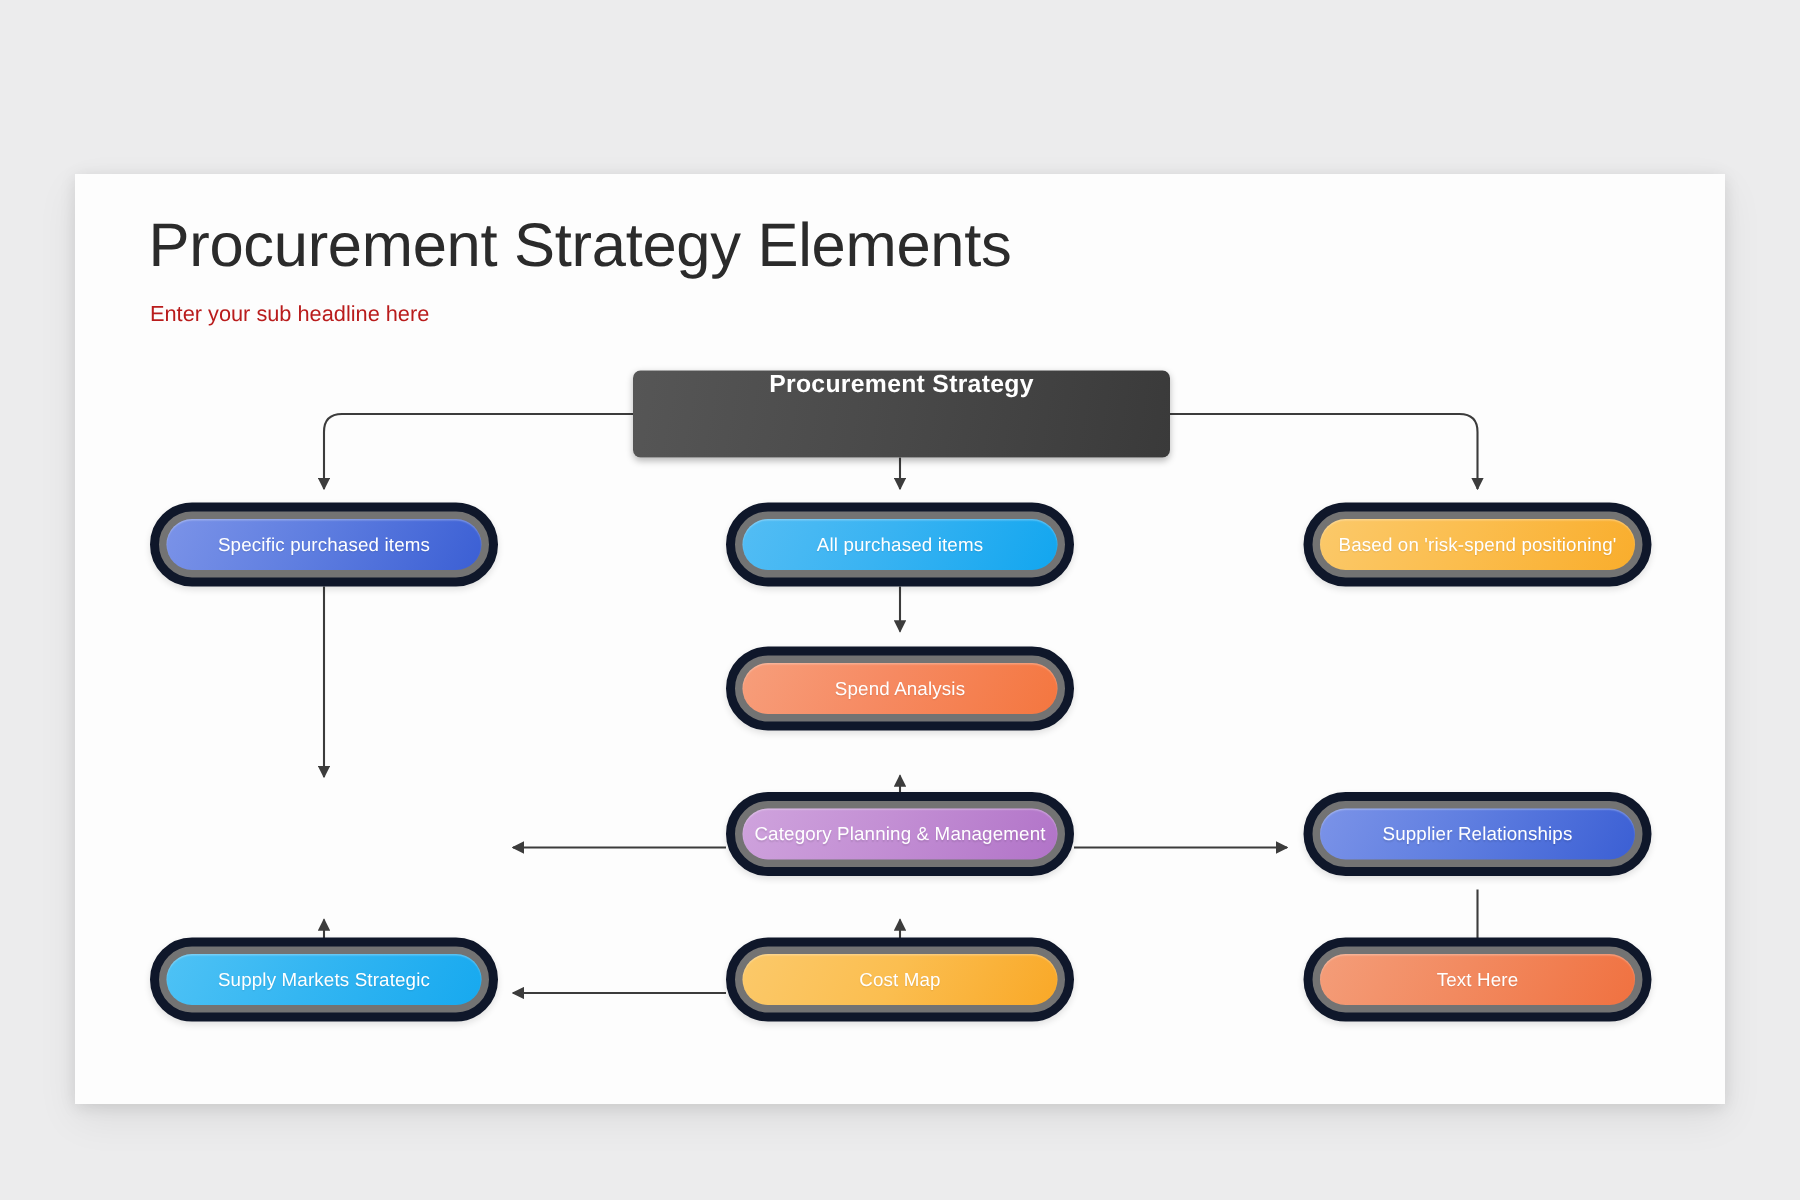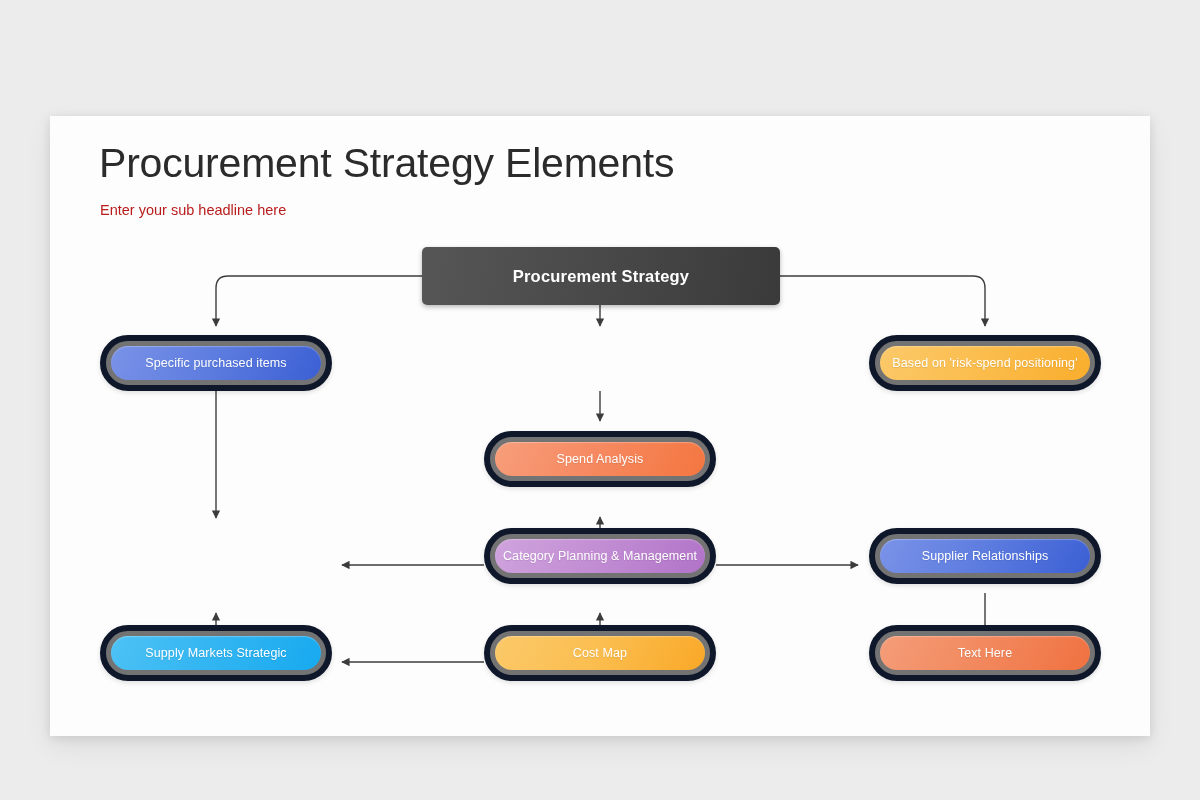--- a/index.html
+++ b/index.html
@@ -60,21 +60,20 @@
   .root-node {
     position: absolute;
     left: 372px;
     top: 131px;
     width: 358px;
     height: 58px;
     border-radius: 5px;
     background: linear-gradient(100deg, #565656 0%, #4a4a4a 45%, #3a3a3a 100%);
     box-shadow: 0 2px 5px rgba(0,0,0,0.28);
     display: flex;
-    align-items: center;
     justify-content: center;
   }
   .root-label {
     color: #ffffff;
     font-size: 16.5px;
     font-weight: bold;
     letter-spacing: 0.2px;
   }
   
   .pill {
@@ -165,20 +164,25 @@
       <div class="root-node">
         <span class="root-label">Procurement Strategy</span>
       </div>
 
       <div class="pill" style="left:50px;  top:219px;">
         <div class="pill-inner g-blue-indigo">
           <span class="pill-label">Specific purchased items</span>
         </div>
       </div>
 
+      <div class="pill" style="left:434px; top:219px;">
+        <div class="pill-inner g-cyan">
+          <span class="pill-label">All purchased items</span>
+        </div>
+      </div>
 
       <div class="pill" style="left:819px; top:219px;text-align:right;">
         <div class="pill-inner g-amber">
           <span class="pill-label">Based on 'risk-spend positioning'</span>
         </div>
       </div>
 
       <div class="pill" style="left:434px; top:315px;">
         <div class="pill-inner g-salmon">
           <span class="pill-label">Spend Analysis</span>

